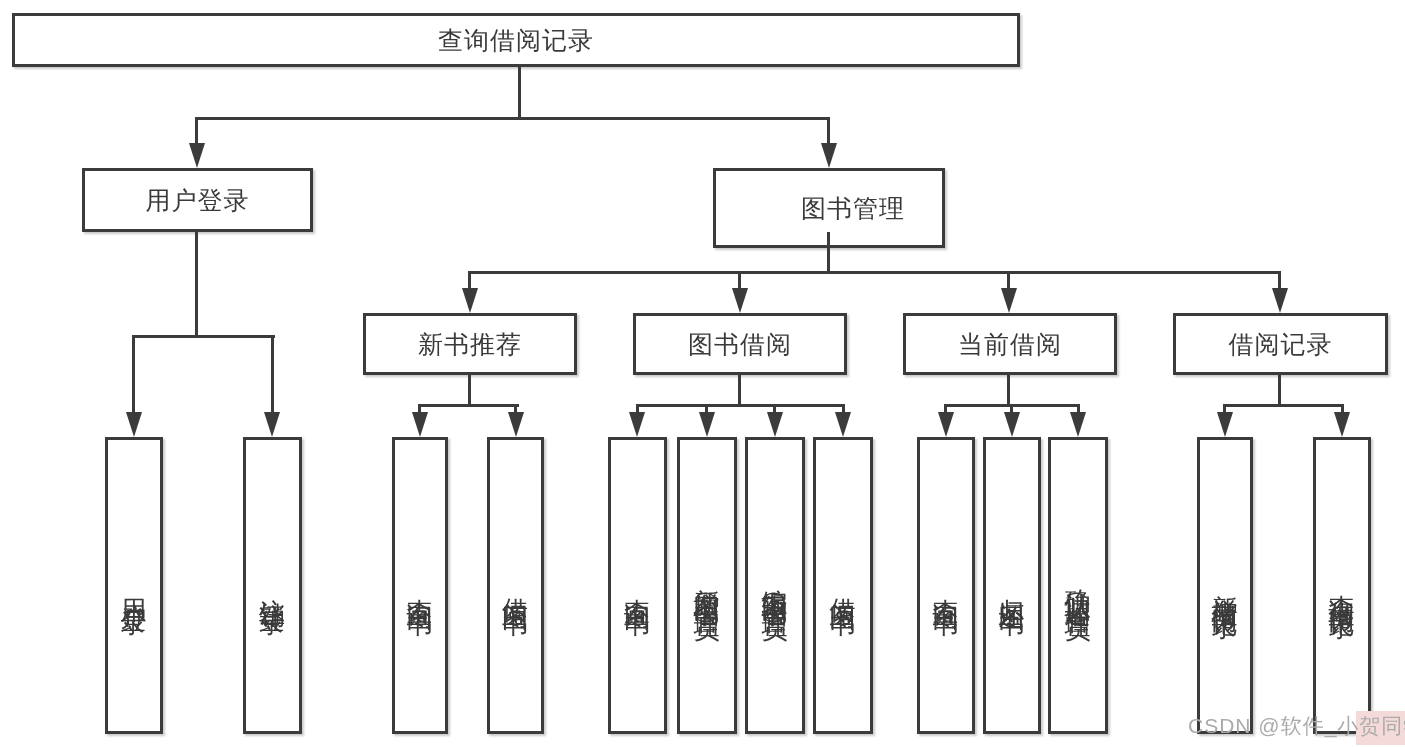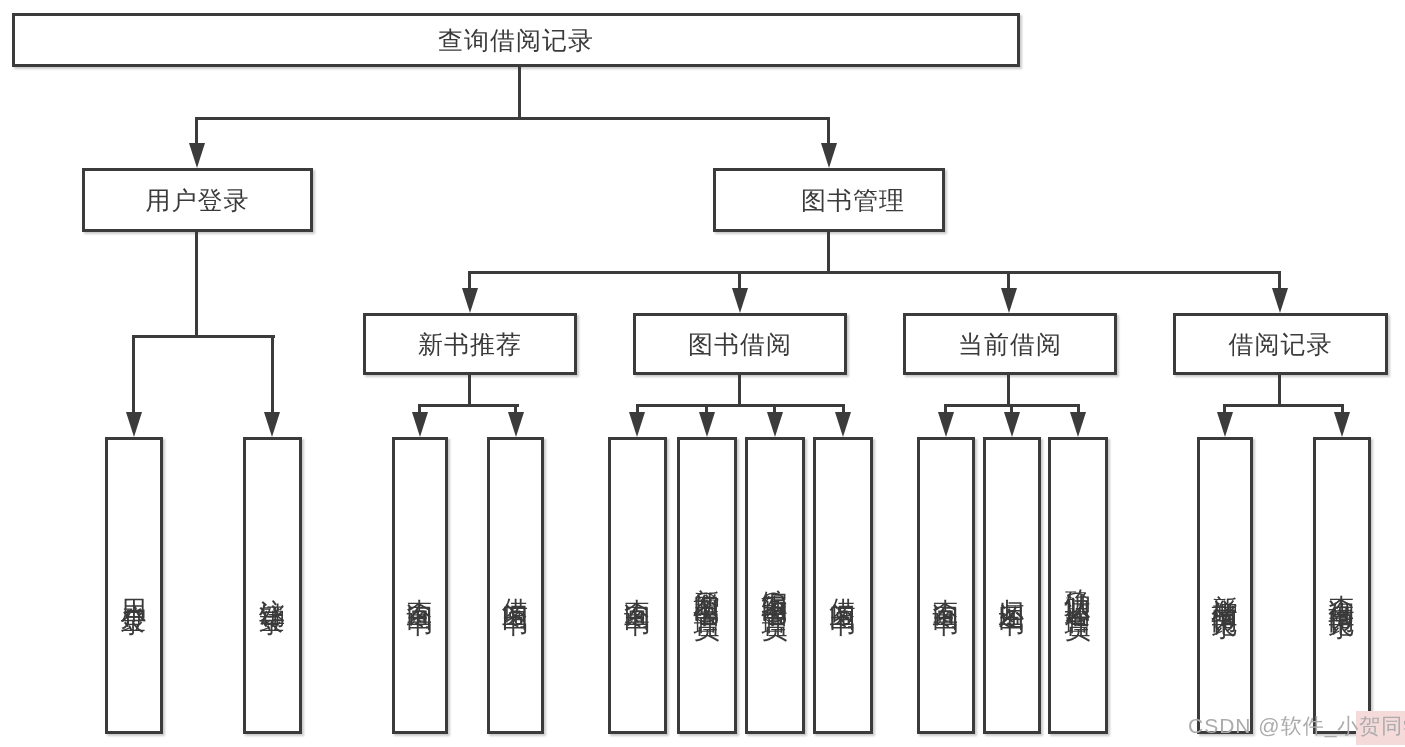--- a/index.html
+++ b/index.html
@@ -46,21 +46,21 @@
   <div class="vl" style="left:518px;top:66px;height:54px;"></div>
   <div class="hl" style="left:195px;top:117px;width:635px;"></div>
   <div class="vl" style="left:195px;top:119px;height:30px;"></div>
   <div class="vl" style="left:827px;top:119px;height:30px;"></div>
   <div class="ah" style="left:189px;top:143px;"></div>
   <div class="ah" style="left:821px;top:143px;"></div>
 
   <div class="node" style="left:82px;top:168px;width:231px;height:64px;">
     <span>用户登录</span>
   </div>
-  <div class="node" style="left:713px;top:168px;width:232px;height:64px;padding-left:48px;">
+  <div class="node" style="left:713px;top:168px;width:232px;height:80px;padding-left:48px;">
     <span>图书管理</span>
   </div>
 
   <div class="vl" style="left:195px;top:232px;height:106px;"></div>
   <div class="hl" style="left:132px;top:335px;width:143px;"></div>
   <div class="vl" style="left:132px;top:337px;height:80px;"></div>
   <div class="vl" style="left:271px;top:337px;height:80px;"></div>
   <div class="ah" style="left:126px;top:412px;"></div>
   <div class="ah" style="left:264px;top:412px;"></div>
 

